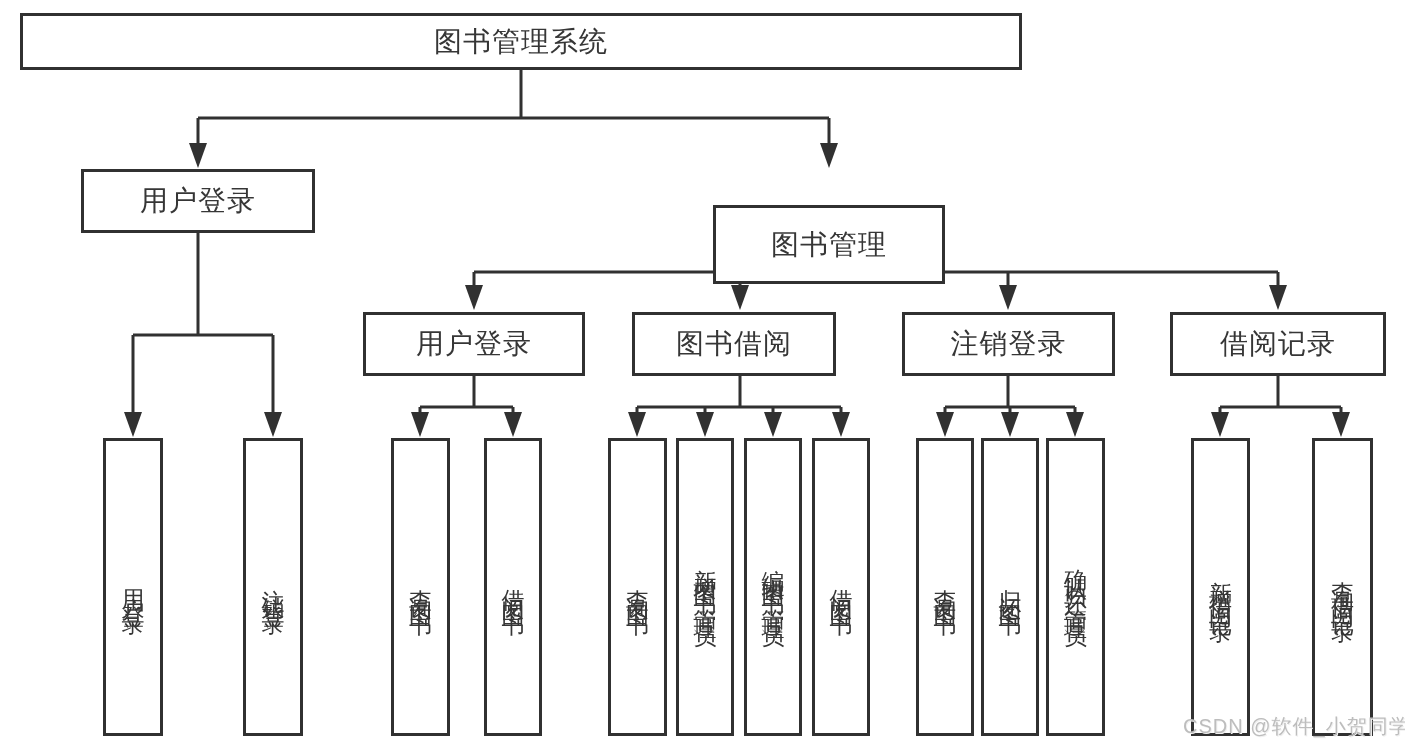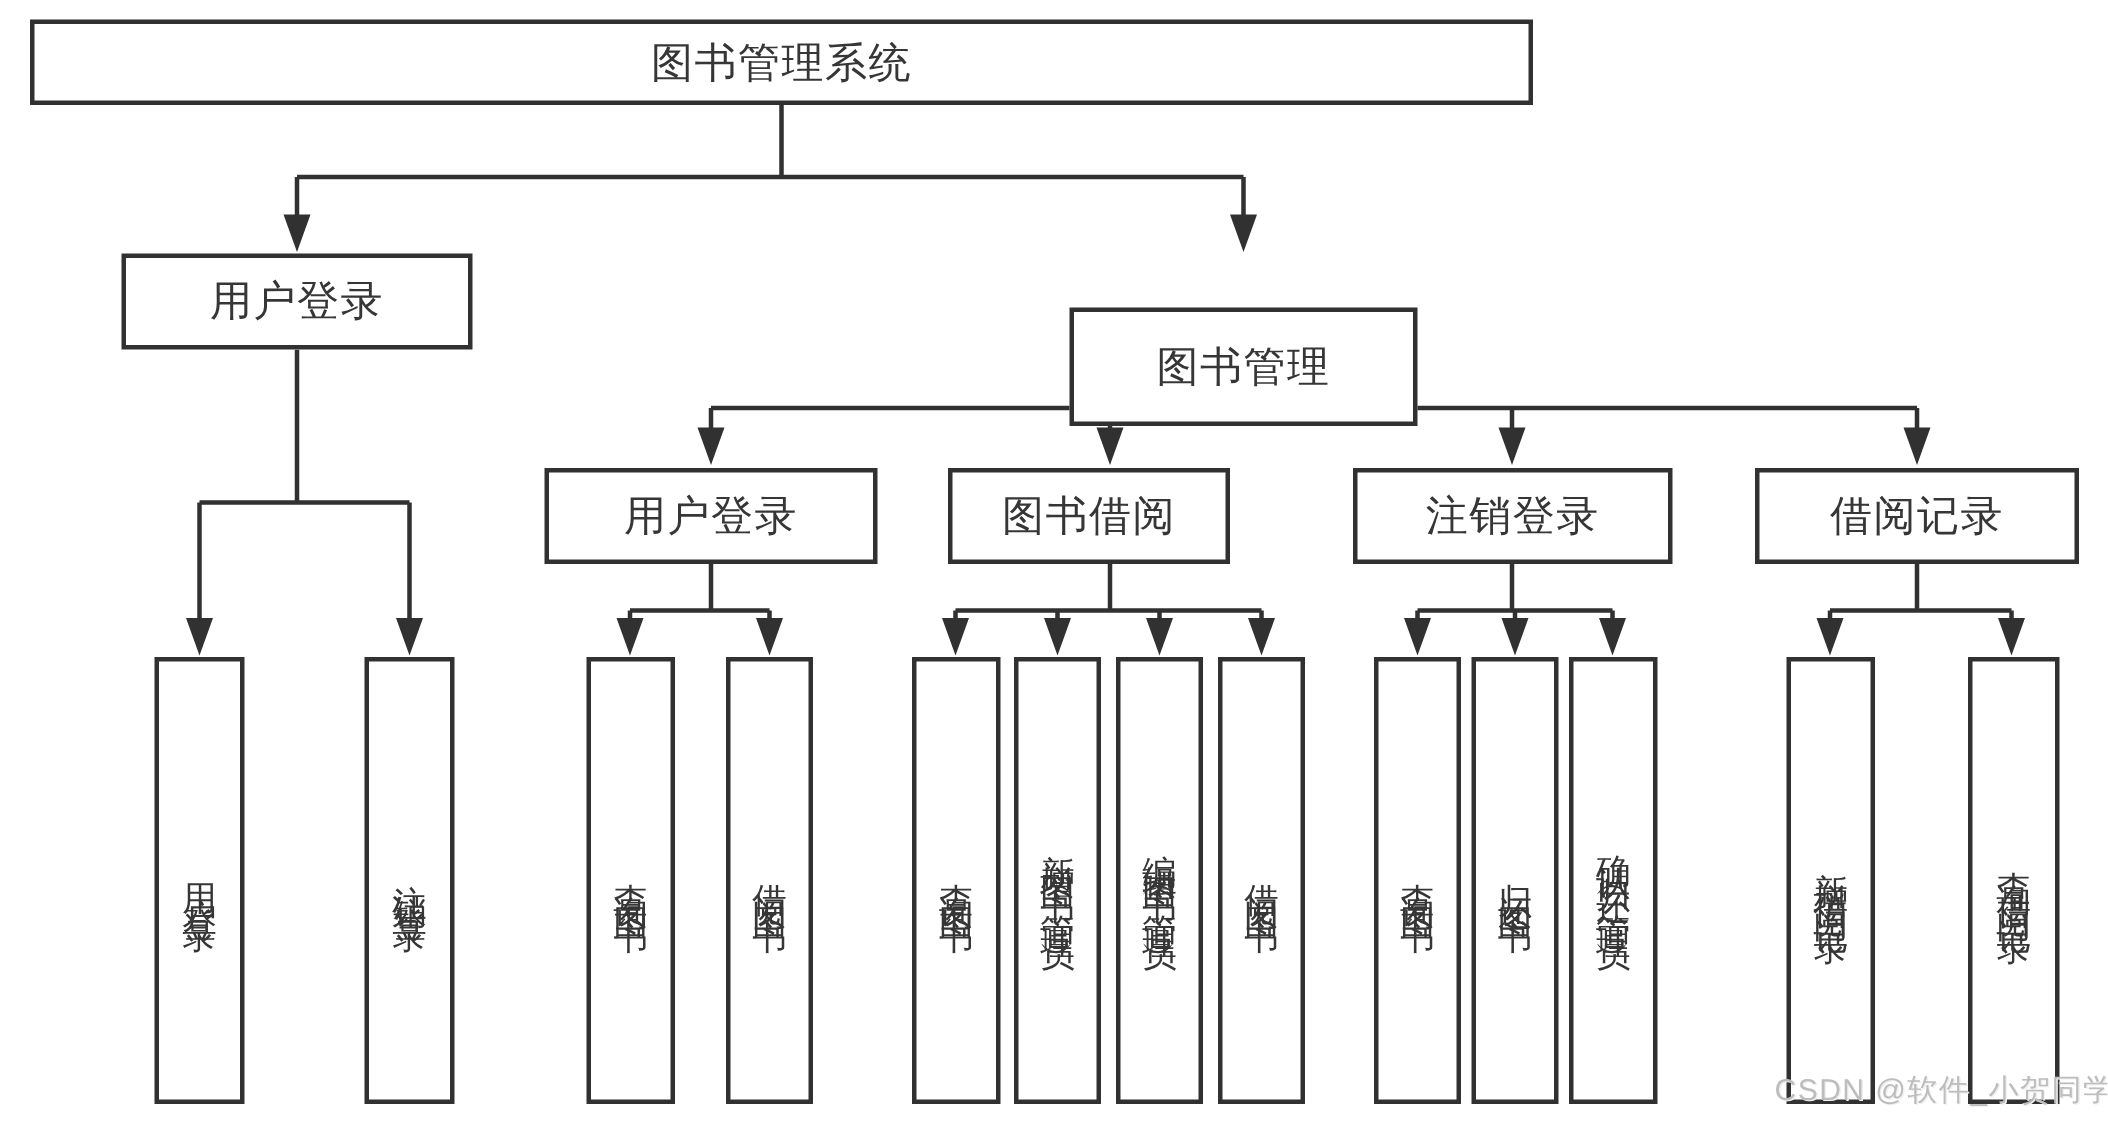--- a/index.html
+++ b/index.html
@@ -98,21 +98,21 @@
   <div class="node" style="left:81px;top:169px;width:234px;height:64px;">
     <span class="hlabel">用户登录</span>
   </div>
   <div class="node" style="left:713px;top:169px;width:232px;height:79px;margin-top:36px;">
     <span class="hlabel">图书管理</span>
   </div>
 
   <div class="node" style="left:363px;top:312px;width:222px;height:64px;">
     <span class="hlabel">用户登录</span>
   </div>
-  <div class="node" style="left:632px;top:312px;width:188px;height:64px;">
+  <div class="node" style="left:632px;top:312px;width:204px;height:64px;">
     <span class="hlabel">图书借阅</span>
   </div>
   <div class="node" style="left:902px;top:312px;width:213px;height:64px;">
     <span class="hlabel">注销登录</span>
   </div>
   <div class="node" style="left:1170px;top:312px;width:216px;height:64px;">
     <span class="hlabel">借阅记录</span>
   </div>
 
   <div class="node" style="left:103px;top:438px;width:60px;height:298px;">

